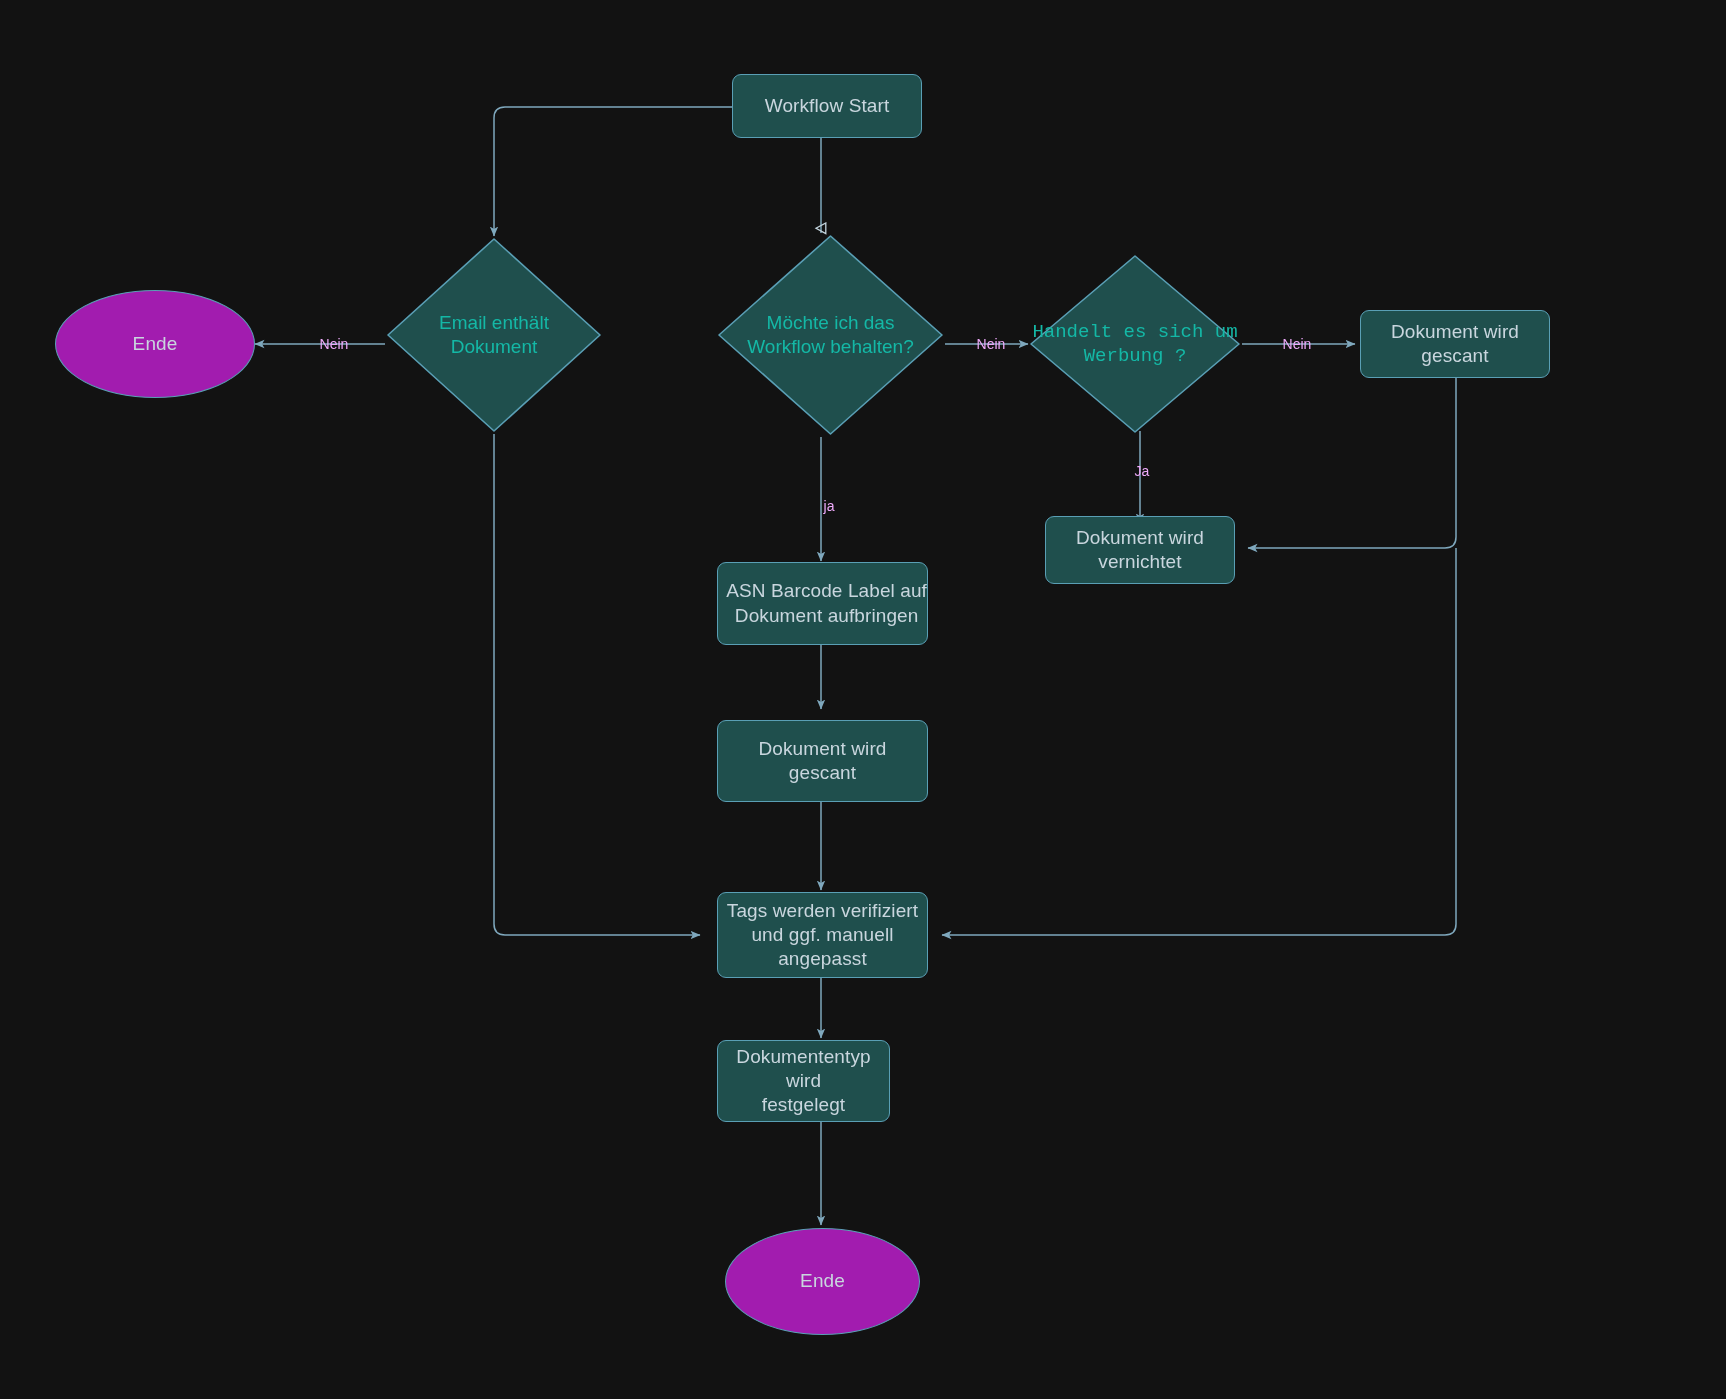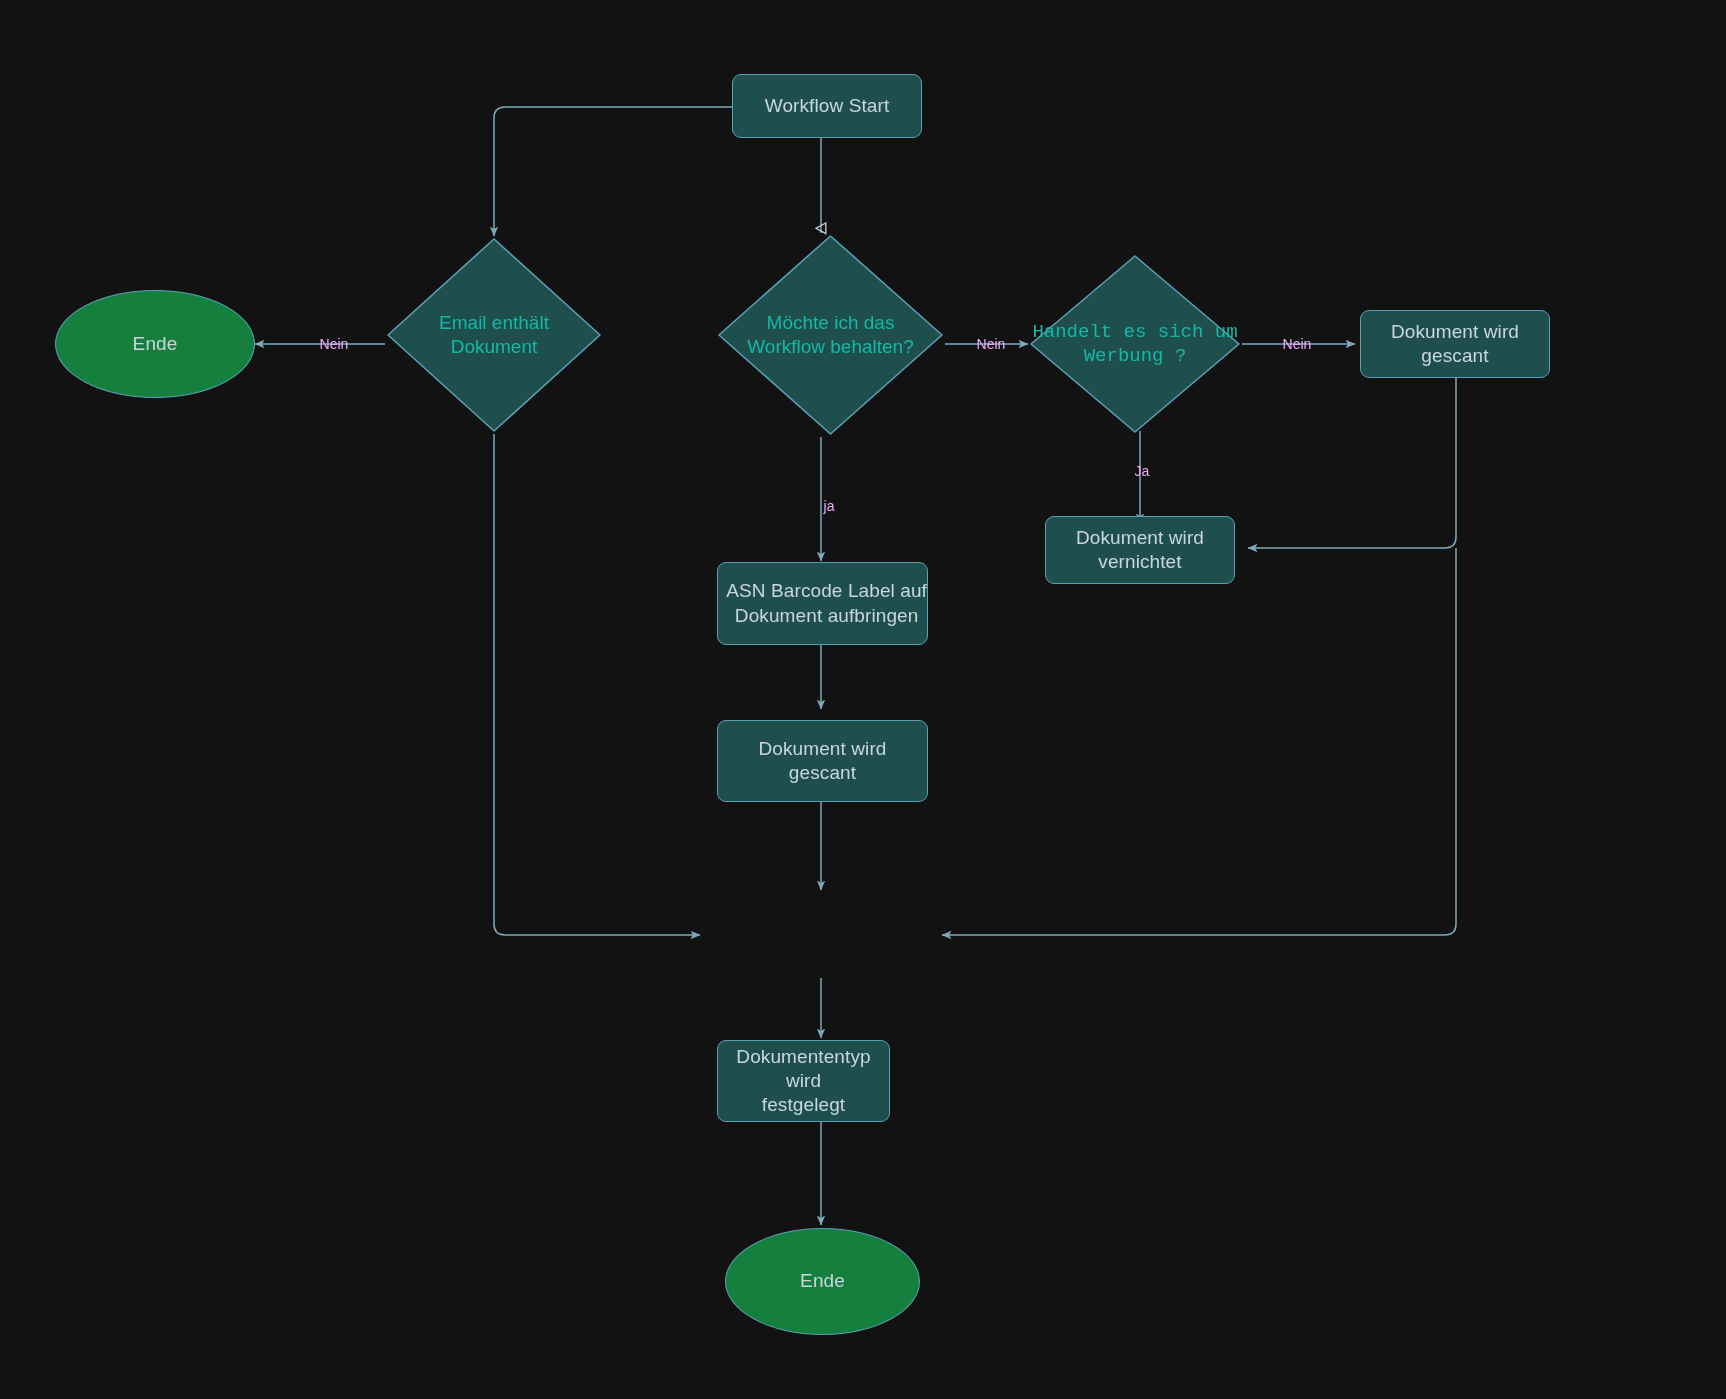--- a/index.html
+++ b/index.html
@@ -37,21 +37,21 @@
     line-height: 1.28;
     letter-spacing: 0.1px;
     z-index: 3;
   }
   .node-rect {
     background: #1f4f4d;
     border: 1.4px solid #5a9fb5;
     border-radius: 9px;
   }
   .node-ellipse {
-    background: #15803d;
+    background: #a21caf;
     border: 1.4px solid #5a9fb5;
     border-radius: 50%;
   }
   .node-diamond-wrap {
     position: absolute;
     z-index: 3;
   }
   .node-diamond-shape {
     position: absolute;
     left: 0; top: 0;
@@ -193,20 +193,27 @@
     </div>
   </div>
 
   <div class="node node-rect" style="left:717px; top:720px; width:211px; height:82px;">
     <div>
       <span class="nowrap-line">Dokument wird</span>
       <span class="nowrap-line">gescant</span>
     </div>
   </div>
 
+  <div class="node node-rect" style="left:717px; top:892px; width:211px; height:86px;">
+    <div>
+      <span class="nowrap-line">Tags werden verifiziert</span>
+      <span class="nowrap-line">und ggf. manuell</span>
+      <span class="nowrap-line">angepasst</span>
+    </div>
+  </div>
 
   <div class="node node-rect" style="left:717px; top:1040px; width:173px; height:82px;">
     <div>
       <span class="nowrap-line">Dokumententyp wird</span>
       <span class="nowrap-line">festgelegt</span>
     </div>
   </div>
 
   <div class="node node-ellipse" style="left:725px; top:1228px; width:195px; height:107px;">
     <span>Ende</span>

